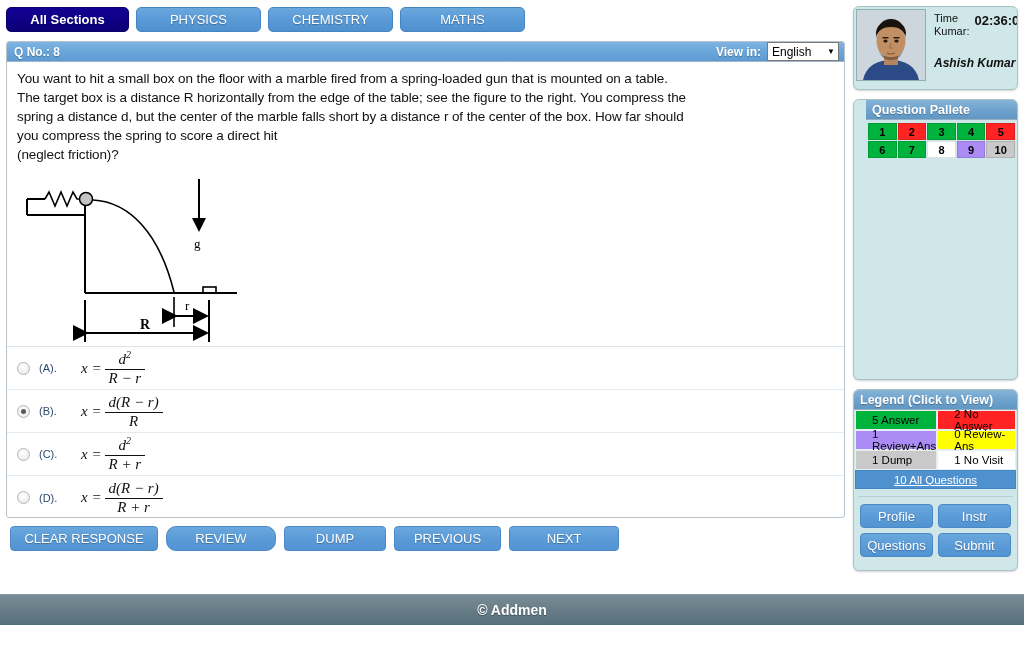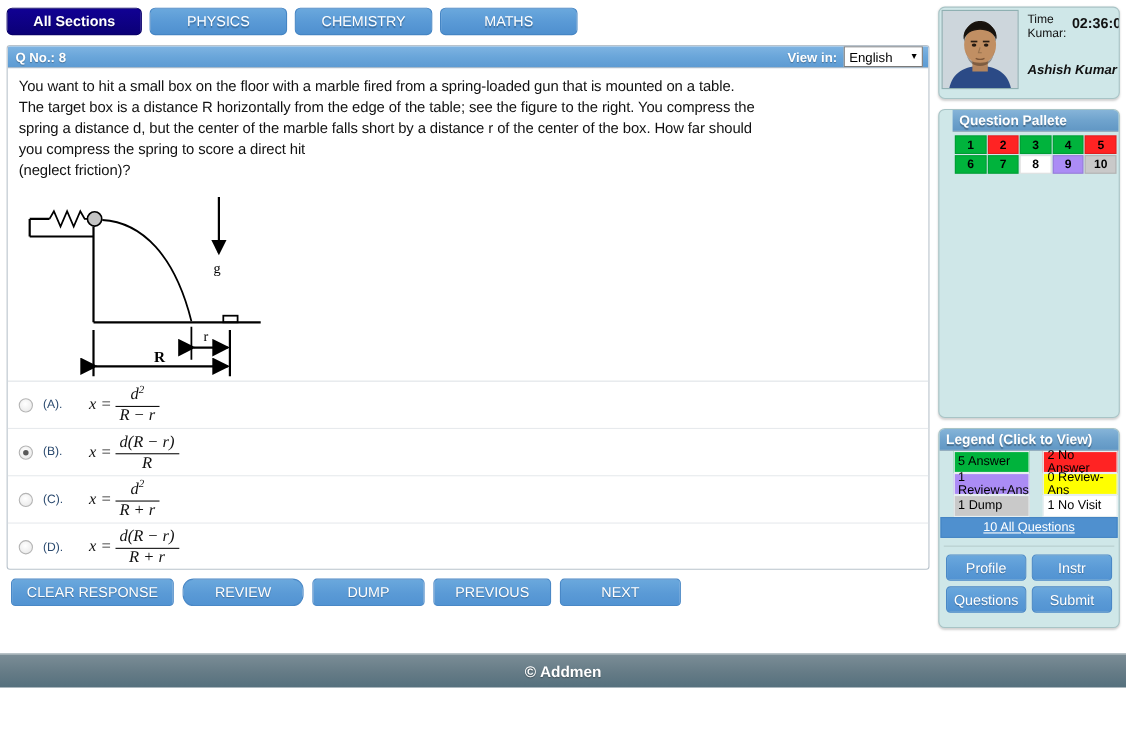--- a/index.html
+++ b/index.html
@@ -316,26 +316,25 @@
   .legend-grid {
     display: grid;
     grid-template-columns: 1fr 1fr;
     gap: 0;
     padding: 0 1px;
   }
   .leg-cell {
     height: 20px;
     display: flex;
     align-items: center;
-    padding-left: 3px;
+    padding-left: 16px;
     font-size: 11.5px;
     color: #000;
     border: 1px solid #e6eef0;
     cursor: pointer;
-    margin-left: 12px;
   }
   .leg-all {
     margin: 0 1px;
     height: 19px;
     background: #4f90cf;
     color: #ffffff;
     font-size: 11.5px;
     display: flex;
     align-items: center;
     justify-content: center;

